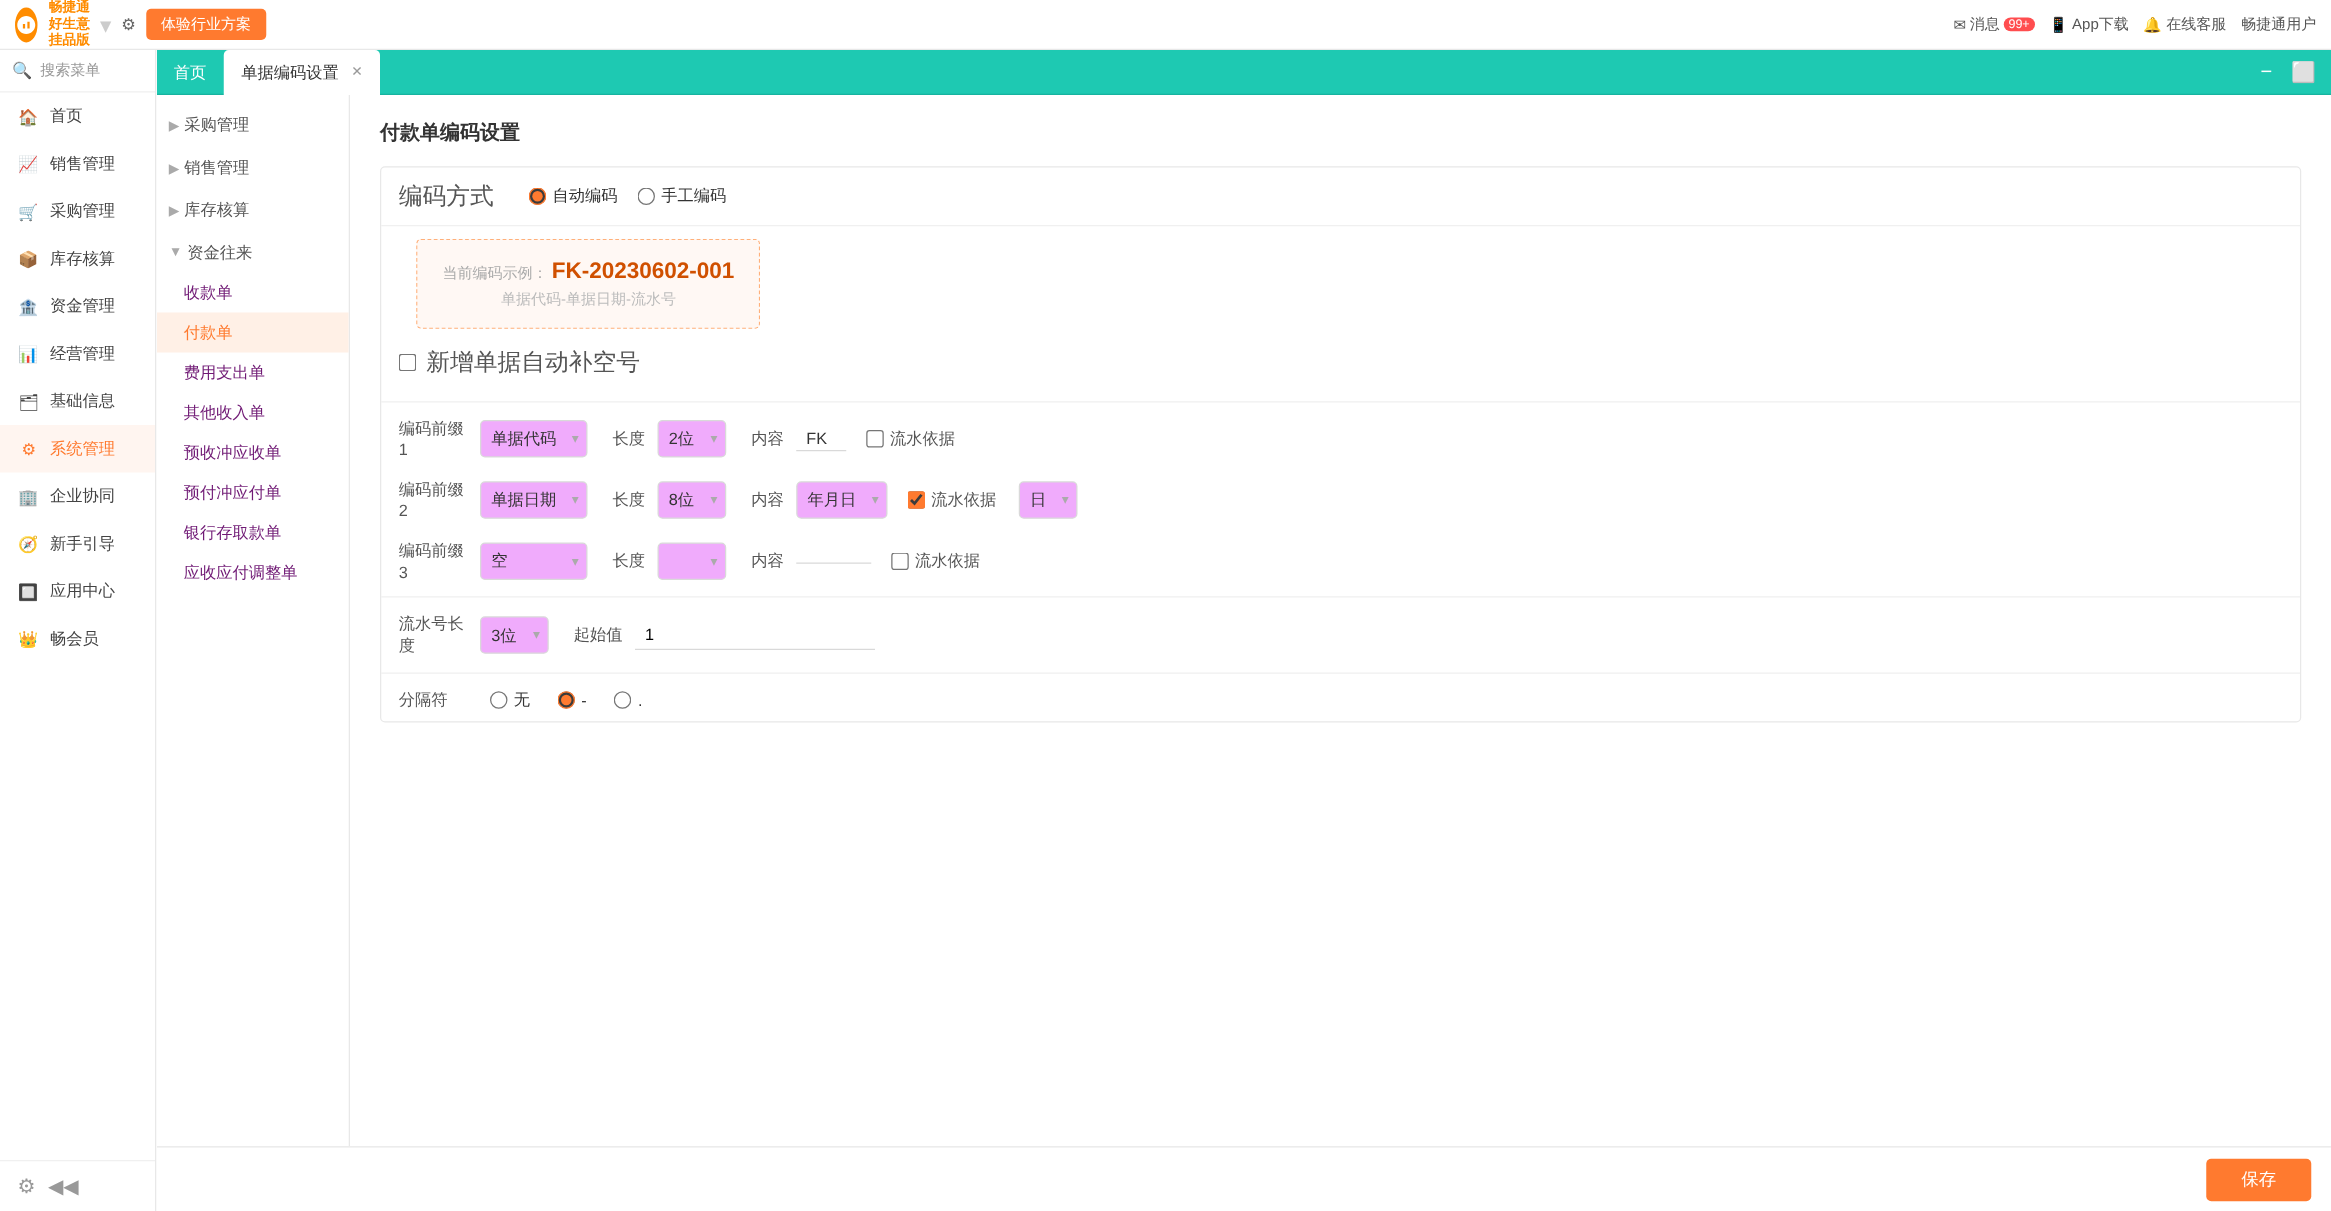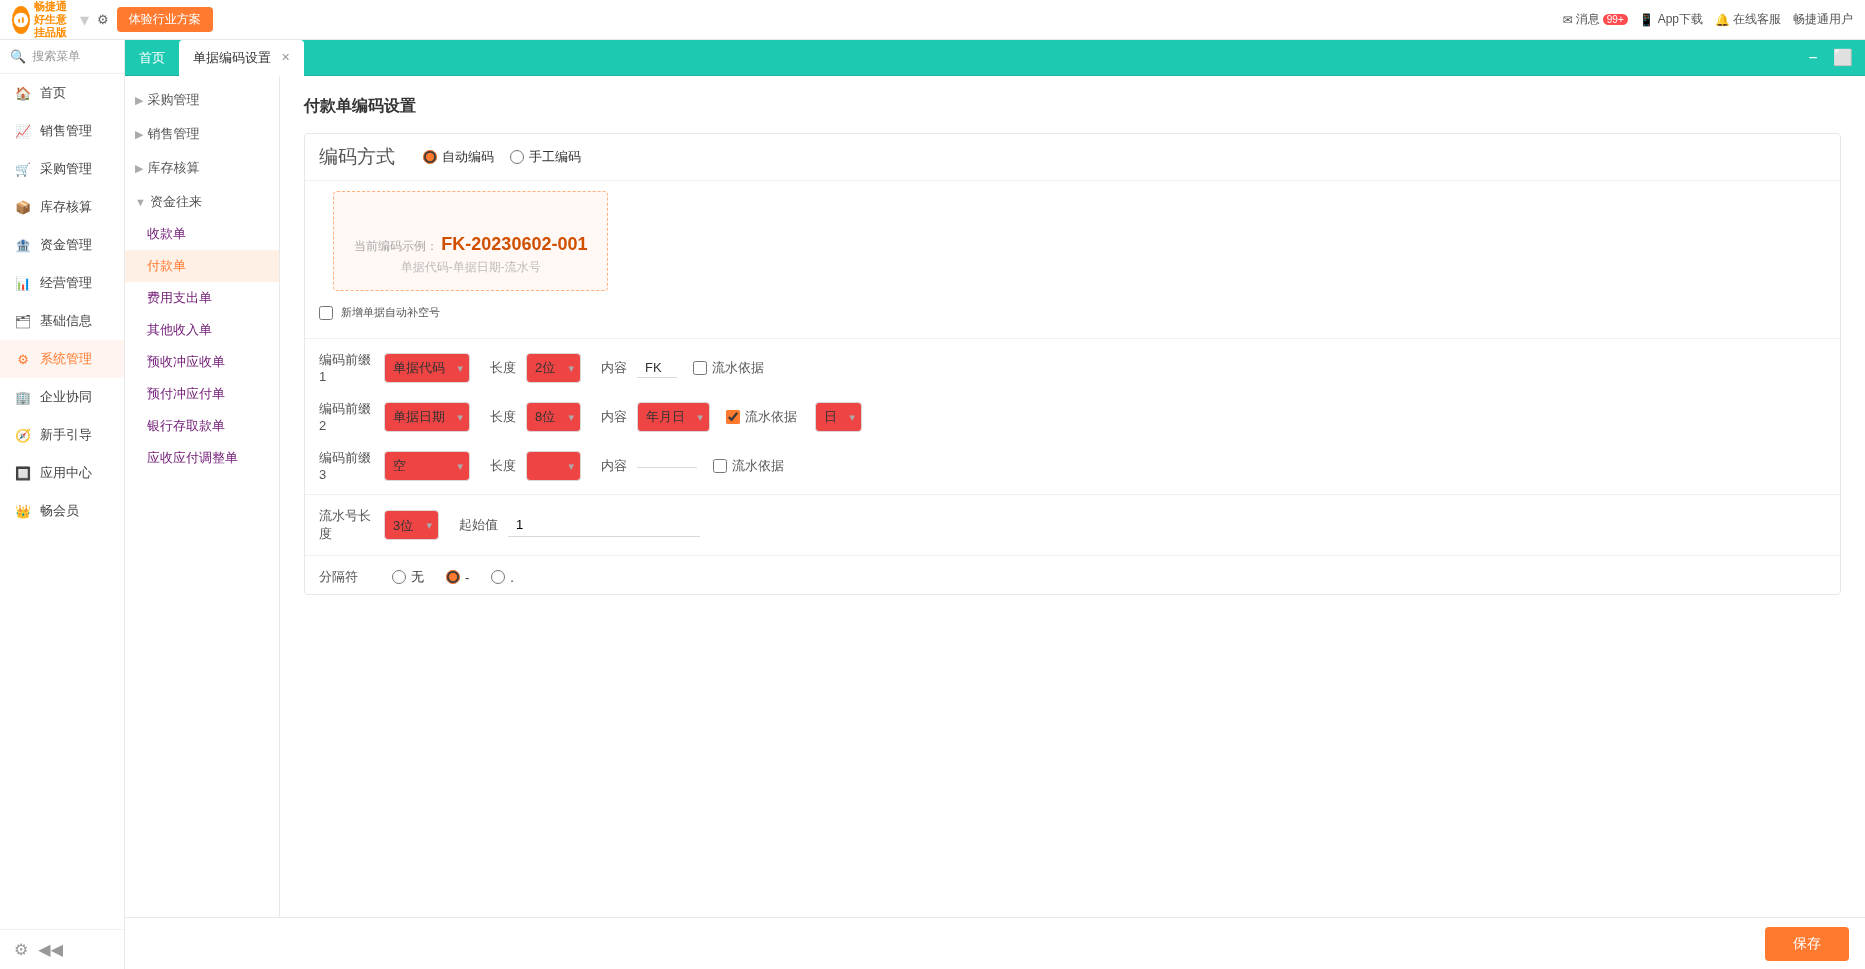--- a/index.html
+++ b/index.html
@@ -16,21 +16,21 @@
       justify-content: space-between;
       position: fixed;
       top: 0; left: 0; right: 0;
       z-index: 100;
     }
     .top-nav-left { display: flex; align-items: center; gap: 8px; }
     .top-nav-right { display: flex; align-items: center; gap: 12px; font-size: 12px; color: #555; }
     .top-logo { width: 60px; height: 32px; display: flex; align-items: center; gap: 4px; }
     .logo-icon { width: 28px; height: 28px; background: #ff8c00; border-radius: 50%; display: flex; align-items: center; justify-content: center; }
     .logo-icon svg { width: 18px; height: 18px; fill: white; }
-    .logo-text { font-size: 11px; color: #ff8c00; line-height: 1.2; font-weight: bold; }
+    .logo-text { font-size: 11px; color: #ff8c00; line-height: 1.2; font-weight: bold; text-align: right; }
     .top-btn-experience { background: #ff7a2f; color: white; border: none; padding: 4px 12px; border-radius: 4px; cursor: pointer; font-size: 12px; }
     .badge-msg { position: relative; display: flex; align-items: center; gap: 3px; }
     .badge-count { background: #ff4d4f; color: white; font-size: 10px; border-radius: 8px; padding: 0 4px; min-width: 18px; text-align: center; }
     .top-nav-icon { display: flex; align-items: center; gap: 3px; cursor: pointer; }
     .nav-settings { cursor: pointer; color: #666; }
 
     
     .sidebar {
       position: fixed;
       top: 0;
@@ -221,41 +221,41 @@
     }
     .preview-desc { font-size: 12px; color: #bbb; margin-top: 4px; }
 
     .auto-fill-row {
       display: flex;
       align-items: center;
       gap: 8px;
       padding: 0 14px 14px 14px;
     }
     .checkbox-input { accent-color: #ff7a2f; width: 14px; height: 14px; cursor: pointer; }
-    .checkbox-label { font-size: 11px; color: #555; }
+    .checkbox-label { font-size: 19px; color: #555; }
 
     
     .config-row {
       display: flex;
       align-items: center;
       padding: 8px 14px;
       gap: 10px;
     }
     .config-label { font-size: 13px; color: #555; width: 55px; flex-shrink: 0; }
     .select-wrapper {
       position: relative;
       display: inline-block;
     }
     .select-wrapper select {
       border: 1px solid #d9d9d9;
       border-radius: 4px;
       padding: 4px 24px 4px 8px;
       font-size: 13px;
       color: #333;
-      background: #ef4444;
+      background: #f0abfc;
       cursor: pointer;
       height: 30px;
       appearance: none;
       -webkit-appearance: none;
     }
     .select-wrapper::after {
       content: '▾';
       position: absolute;
       right: 7px;
       top: 50%;
@@ -462,21 +462,21 @@
             </label>
             <label class="radio-item">
               <input type="radio" name="encoding" class="radio-input" style="">
               <span class="radio-text">手工编码</span>
             </label>
           </div>
         </div>
 
         <div style="padding: 0 14px;">
           <div class="preview-box">
-            <div style="font-size:12px;color:#aaa;margin-bottom:4px;margin-top:28px;">
+            <div style="font-size:12px;color:#aaa;margin-bottom:4px;">
               <span>当前编码示例：</span>
               <span style="font-weight:bold;font-size:18px;color:#d05000;">FK-20230602-001</span>
             </div>
             <div class="preview-desc">单据代码-单据日期-流水号</div>
           </div>
         </div>
 
         <div class="auto-fill-row">
           <input type="checkbox" class="checkbox-input" style="">
           <span class="checkbox-label">新增单据自动补空号</span>

